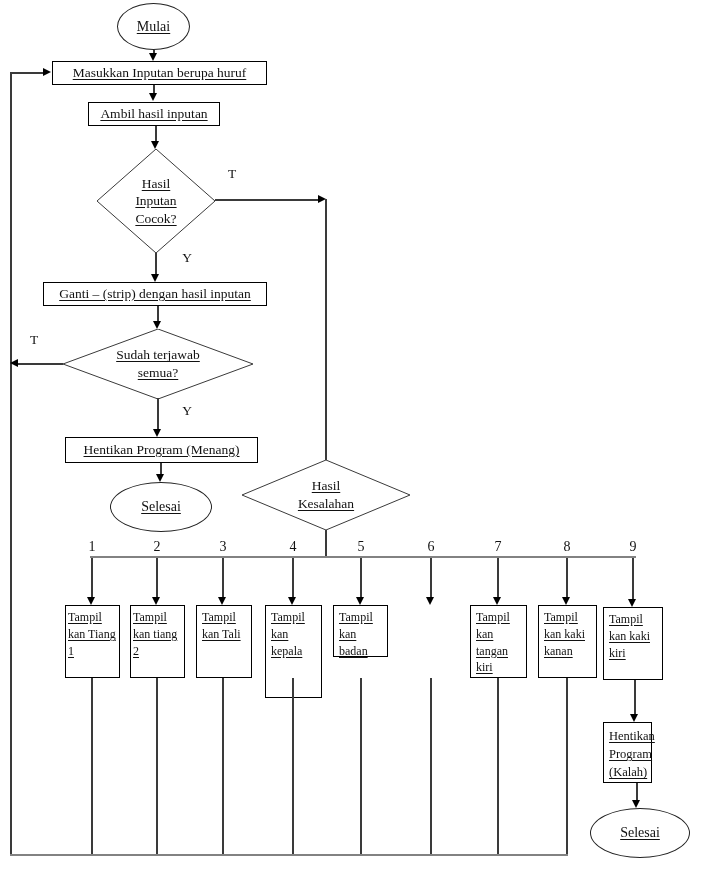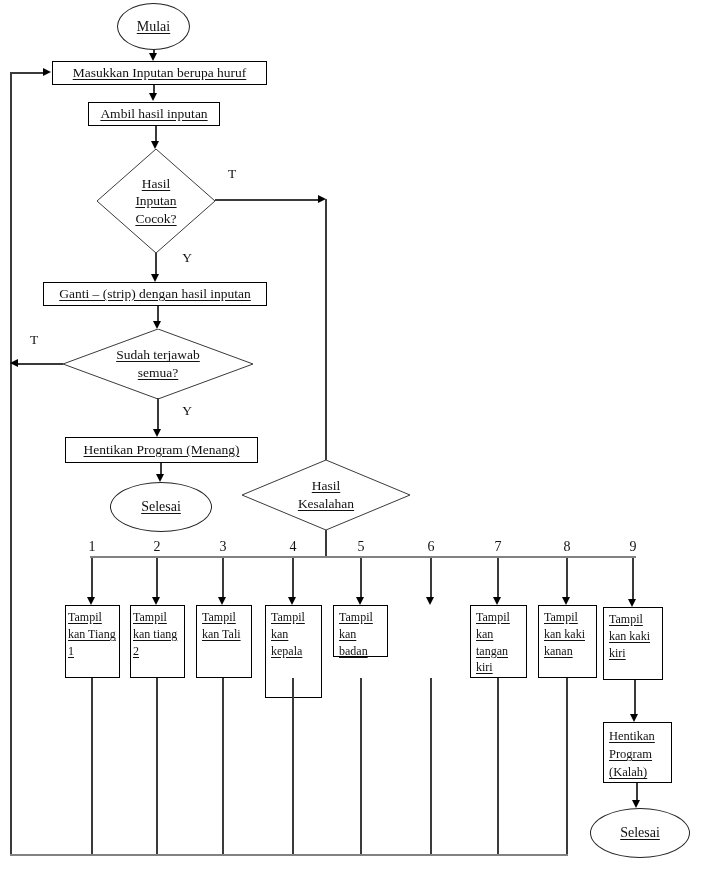--- a/index.html
+++ b/index.html
@@ -105,21 +105,21 @@
 
   <div class="abox ctr sq" style="left:65px;top:605px;width:55px;height:73px">Tampil kan Tiang 1</div>
   <div class="abox ctr sq" style="left:130px;top:605px;width:55px;height:73px">Tampil kan tiang 2</div>
   <div class="abox sq" style="left:196px;top:605px;width:56px;height:73px">Tampil kan Tali</div>
   <div class="abox sq" style="left:265px;top:605px;width:57px;height:93px">Tampil kan kepala</div>
   <div class="abox sq" style="left:333px;top:605px;width:55px;height:52px">Tampil kan badan</div>
   <div class="abox sq" style="left:470px;top:605px;width:57px;height:73px">Tampil kan tangan kiri</div>
   <div class="abox sq" style="left:538px;top:605px;width:59px;height:73px">Tampil kan kaki kanan</div>
   <div class="abox sq" style="left:603px;top:607px;width:60px;height:73px">Tampil kan kaki kiri</div>
 
-  <div class="node rect tl" style="left:603px;top:722px;width:69px;height:61px">
+  <div class="node rect tl" style="left:603px;top:722px;width:49px;height:61px">
     <span class="sq">Hentikan Program (Kalah)</span>
   </div>
 
   <div class="node oval" style="left:590px;top:808px;width:100px;height:50px">
     <span class="sq">Selesai</span>
   </div>
 
   <div class="vline" style="left:153px;top:50px;height:4px"></div>
   <div class="arr a-d" style="left:149px;top:53px"></div>
 

